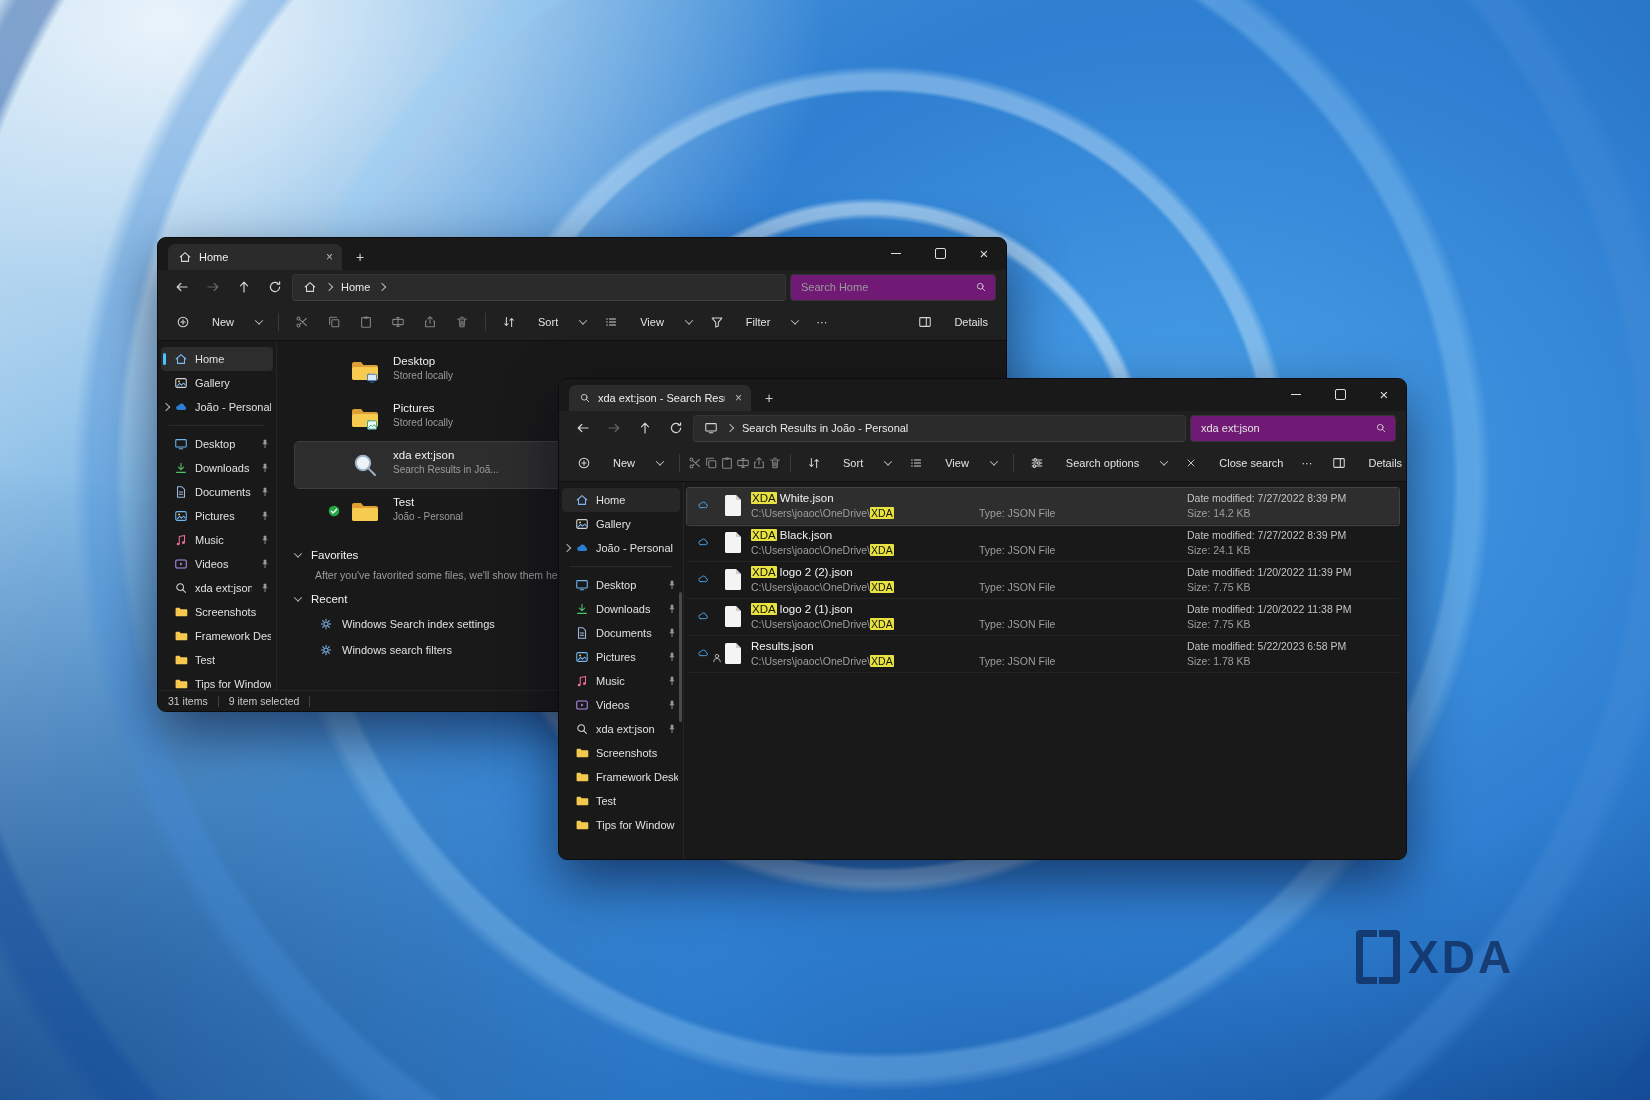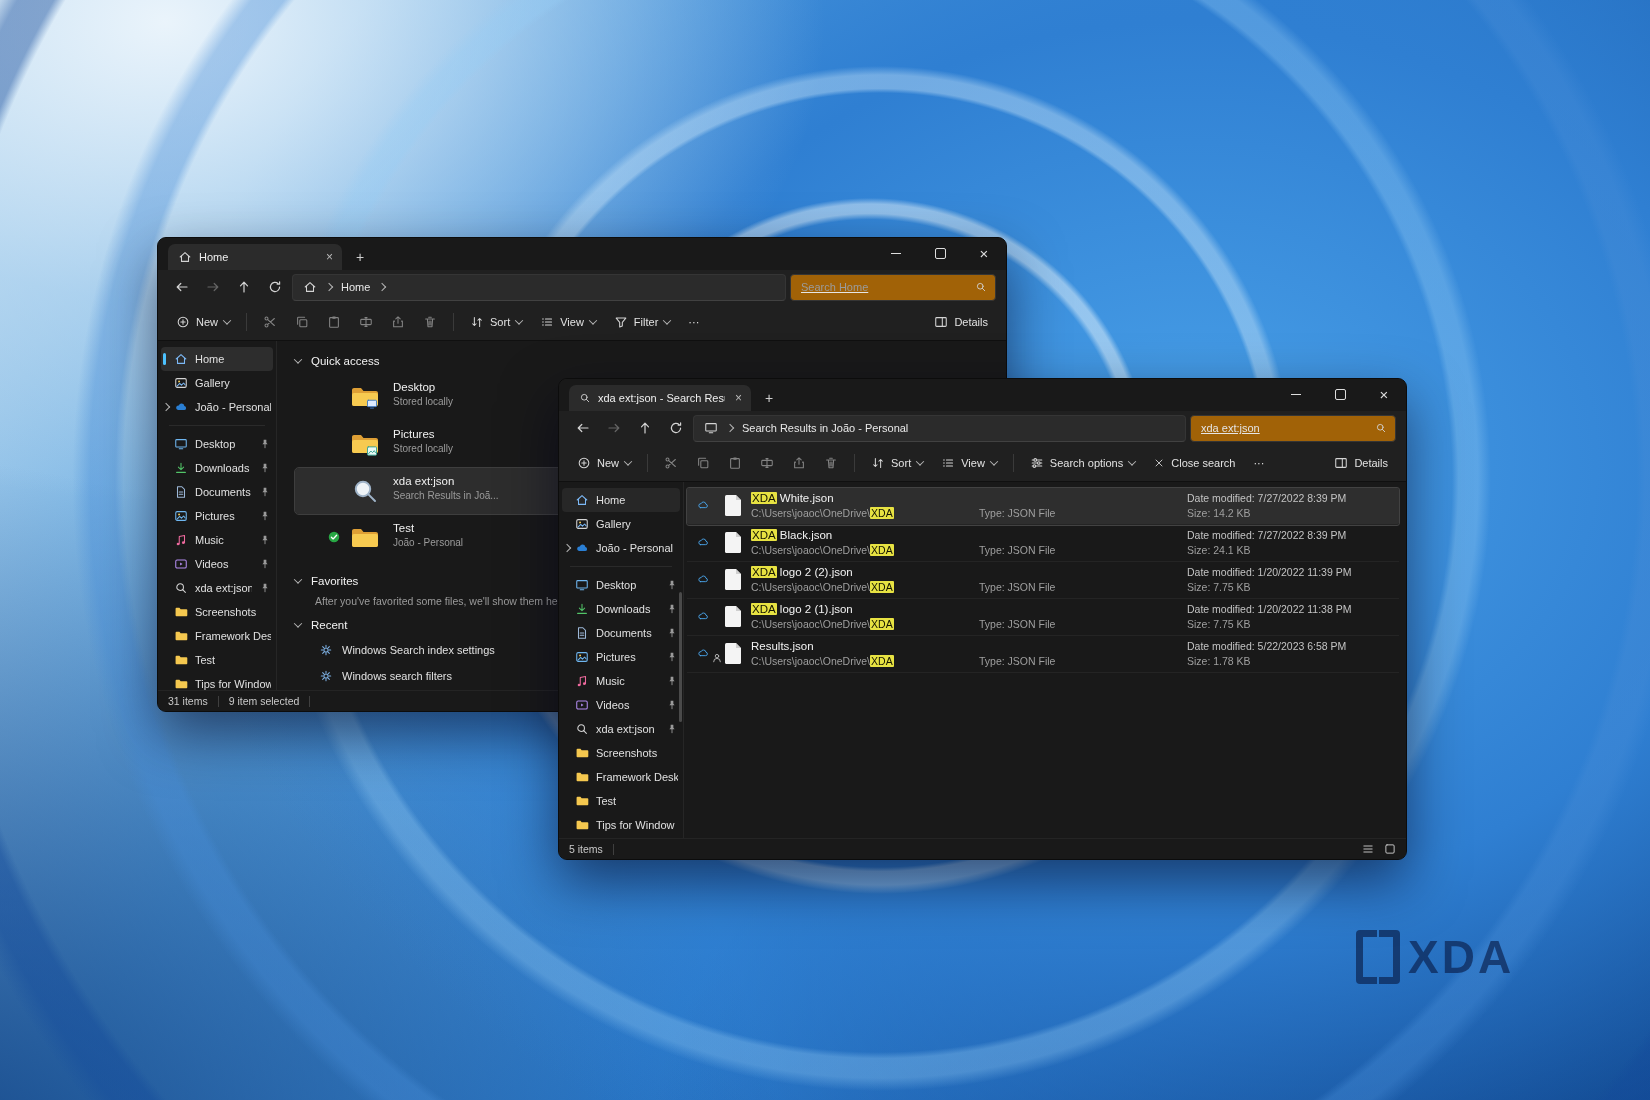--- a/index.html
+++ b/index.html
@@ -55,29 +55,29 @@
   .wc-min-glyph{width:10px;height:1px;background:#dedede;display:block;}
   .wc-max-glyph{width:9px;height:9px;border:1px solid #dedede;border-radius:2px;display:block;}
   .wc.close{font-size:15px;}
 
   .addr{flex:0 0 34px;display:flex;align-items:center;gap:4px;padding:0 10px;background:#202020;}
   .navbtn{width:27px;height:26px;border-radius:4px;display:flex;align-items:center;justify-content:center;flex:0 0 auto;}
   .navbtn.dim{opacity:.38;}
   .crumb{flex:1;min-width:0;height:25px;background:#2b2b2b;border:1px solid #353535;border-bottom-color:#414141;
          border-radius:4px;display:flex;align-items:center;gap:9px;padding:0 10px;}
   .crumb-txt{font-size:11px;color:#e8e8e8;white-space:nowrap;}
-  .searchbox{flex:0 0 188px;height:25px;background:#a16207;border:1px solid #353535;border-radius:4px;
-             display:flex;align-items:center;gap:6px;padding:0 8px;text-decoration:underline;}
+  .searchbox{flex:0 0 188px;height:25px;background:#701a75;border:1px solid #353535;border-radius:4px;
+             display:flex;align-items:center;gap:6px;padding:0 8px;}
   .searchfield{flex:1;min-width:0;background:transparent;border:none;outline:none;color:#e4e4e4;
                font-size:11px;font-family:"Liberation Sans", sans-serif;}
   .searchfield::placeholder{color:#9b9b9b;}
 
   .tbar{flex:0 0 36px;display:flex;align-items:center;gap:2px;padding:0 10px;background:#202020;
         border-bottom:1px solid #101010;}
-  .tbtn{display:flex;align-items:center;gap:6px;height:28px;padding:0 8px;border-radius:4px;color:#e2e2e2;justify-content:flex-end;}
+  .tbtn{display:flex;align-items:center;gap:22px;height:28px;padding:0 8px;border-radius:4px;color:#e2e2e2;justify-content:flex-end;}
   .tbtn .lbl{font-size:11px;white-space:nowrap;}
   .ticon{width:30px;height:28px;display:flex;align-items:center;justify-content:center;border-radius:4px;opacity:.55;}
   .tsep{width:1px;height:18px;background:#3a3a3a;margin:0 6px;flex:0 0 1px;}
   .spacer{flex:1;}
   .chev{width:5px;height:5px;border-right:1.2px solid #b5b5b5;border-bottom:1.2px solid #b5b5b5;
         display:inline-block;flex:0 0 auto;}
   .chev.down{transform:rotate(45deg) translate(-1px,-1px);}
   .chev.right{transform:rotate(-45deg);}
 
   .bodyrow{flex:1;min-height:0;display:flex;background:#191919;}
@@ -414,24 +414,20 @@
       </div>
       <div class="sbi">
         <svg class="ic s14" viewBox="0 0 16 16">
             <path d="M1.8 4.2c0-.6.4-1 1-1h3.4l1.4 1.6h6.6c.6 0 1 .4 1 1v6c0 .6-.4 1-1 1H2.8c-.6 0-1-.4-1-1z" fill="#f5c84f" stroke="none"></path>
           </svg>
         <span class="sbl">Tips for Window</span>
       </div>
     </div>
 
     <div class="content">
-      <div class="sect-h">
-        <span class="chev down"></span>
-        <span>Quick access</span>
-      </div>
 
       <div class="qai">
         <svg class="ic s30 qa-icon" viewBox="0 0 30 30">
             <path d="M2 8c0-1.1.9-2 2-2h7l2.5 3H26c1.1 0 2 .9 2 2v11c0 1.1-.9 2-2 2H4c-1.1 0-2-.9-2-2z" fill="#de9f35" stroke="none"></path>
             <rect x="2" y="11" width="26" height="13" rx="2" fill="#f7ca50" stroke="none"></rect>
           </svg>
         <svg class="ic s12 qa-overlay" viewBox="0 0 16 16" style="stroke:#3a77c2">
             <rect x="2" y="3" width="12" height="8.5" rx="1" fill="#dceafe"></rect>
             <path d="M6 13.5h4"></path>
           </svg>
@@ -847,25 +843,13 @@
         <span class="r-page"></span>
         <span class="r-name"><span>Results.json</span></span>
         <span class="r-path"><span>C:\Users\joaoc\OneDrive\</span><span class="hl">XDA</span></span>
         <span class="r-type">Type: JSON File</span>
         <span class="r-date">Date modified: 5/22/2023 6:58 PM</span>
         <span class="r-size">Size: 1.78 KB</span>
       </div>
     </div>
   </div>
 
-  <div class="statusbar">
-    <span>5 items</span>
-    <span class="sbv"></span>
-    <div class="sb-right">
-      <svg class="ic s12" viewBox="0 0 16 16">
-          <path d="M2.5 4h11M2.5 8h11M2.5 12h11"></path>
-        </svg>
-      <svg class="ic s12" viewBox="0 0 16 16">
-          <rect x="2.5" y="2.5" width="11" height="11" rx="1.5"></rect>
-        </svg>
-    </div>
-  </div>
 </div>
 
 </body></html>

